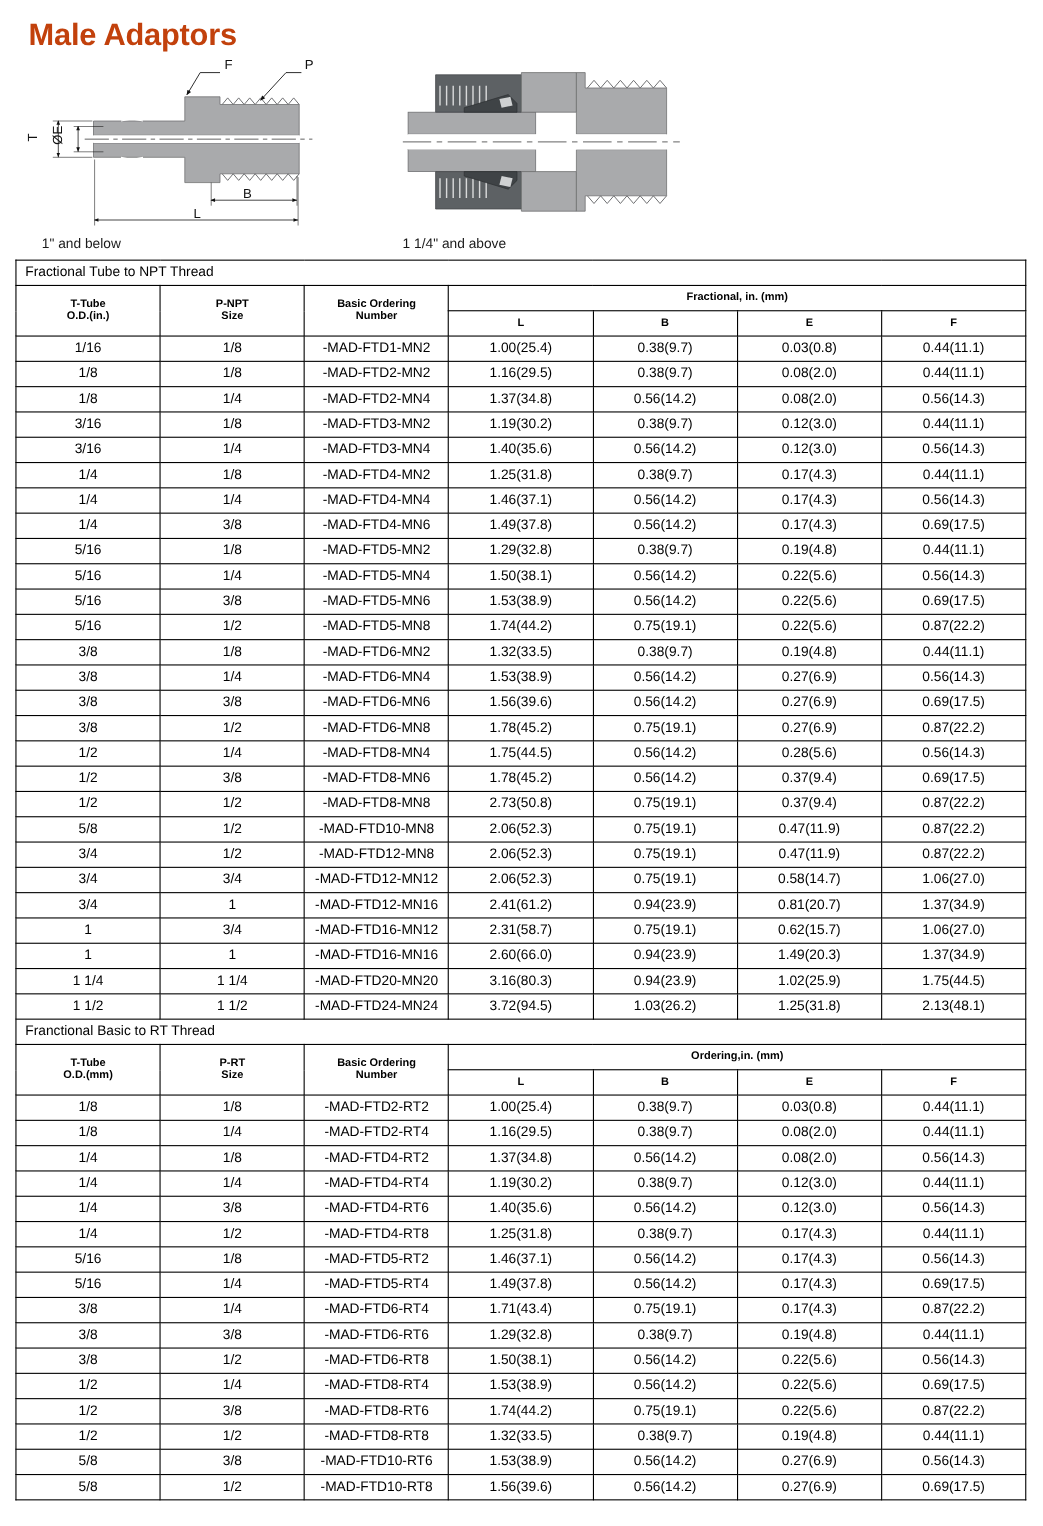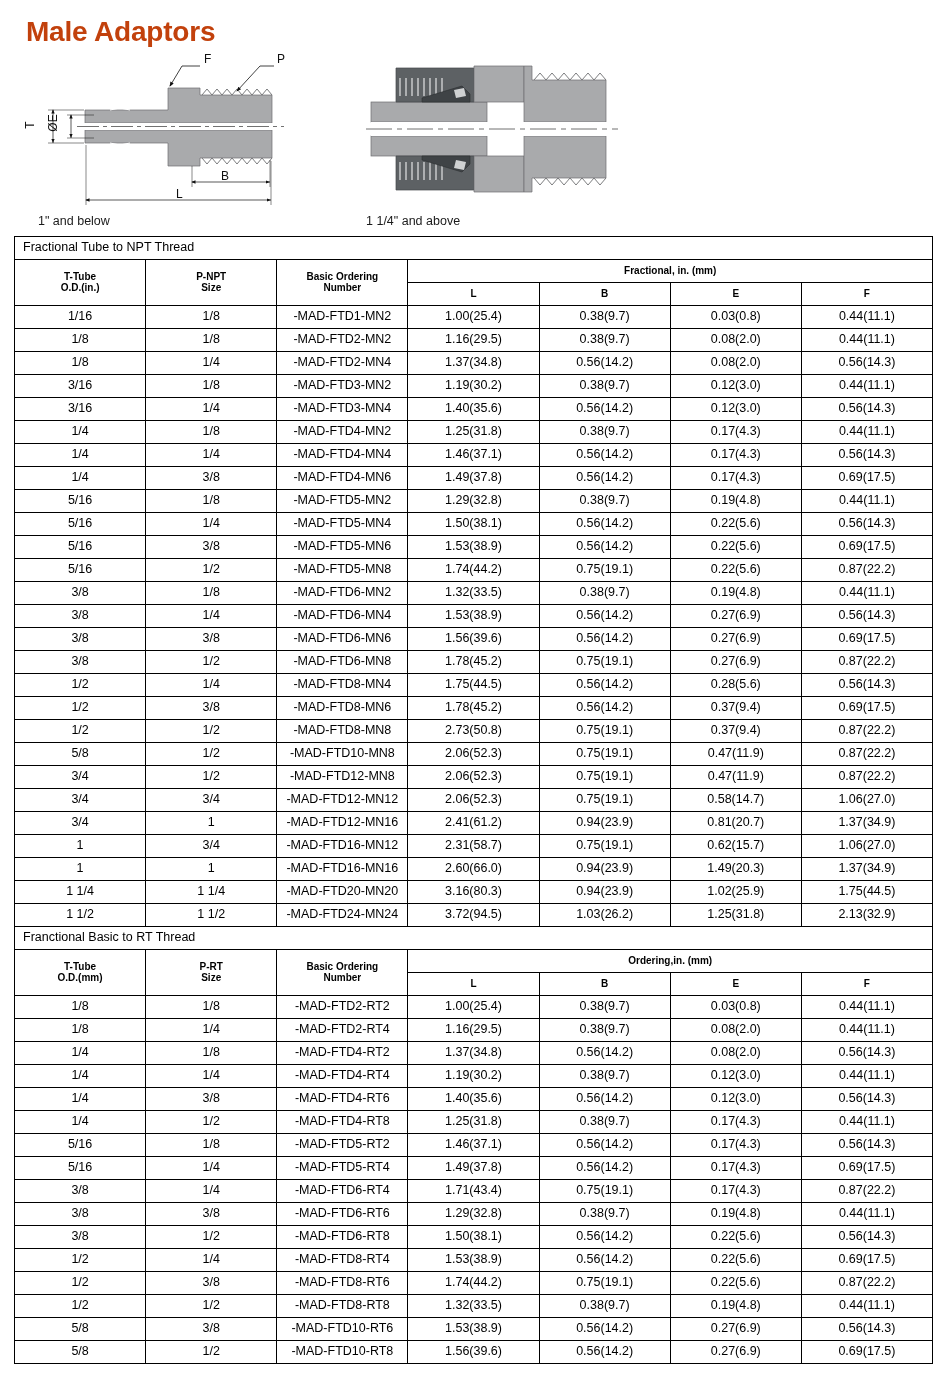--- a/index.html
+++ b/index.html
@@ -467,21 +467,21 @@
             <td class="c5 nowrapc">1.02(25.9)</td>
             <td class="c6 nowrapc">1.75(44.5)</td>
           </tr>
           <tr>
             <td class="c0 nowrapc">1 1/2</td>
             <td class="c1 nowrapc">1 1/2</td>
             <td class="c2 nowrapc">-MAD-FTD24-MN24</td>
             <td class="c3 nowrapc">3.72(94.5)</td>
             <td class="c4 nowrapc">1.03(26.2)</td>
             <td class="c5 nowrapc">1.25(31.8)</td>
-            <td class="c6 nowrapc">2.13(32.9)</td>
+            <td class="c6 nowrapc">2.13(48.1)</td>
           </tr>
           <tr>
             <td colspan="7" class="section-head">Franctional Basic to RT Thread</td>
           </tr>
           <tr>
             <th rowspan="2" class="c0 hdr-2line">
               <div>T-Tube</div>
               <div>O.D.(mm)</div>
             </th>
             <th rowspan="2" class="c1 hdr-2line">

